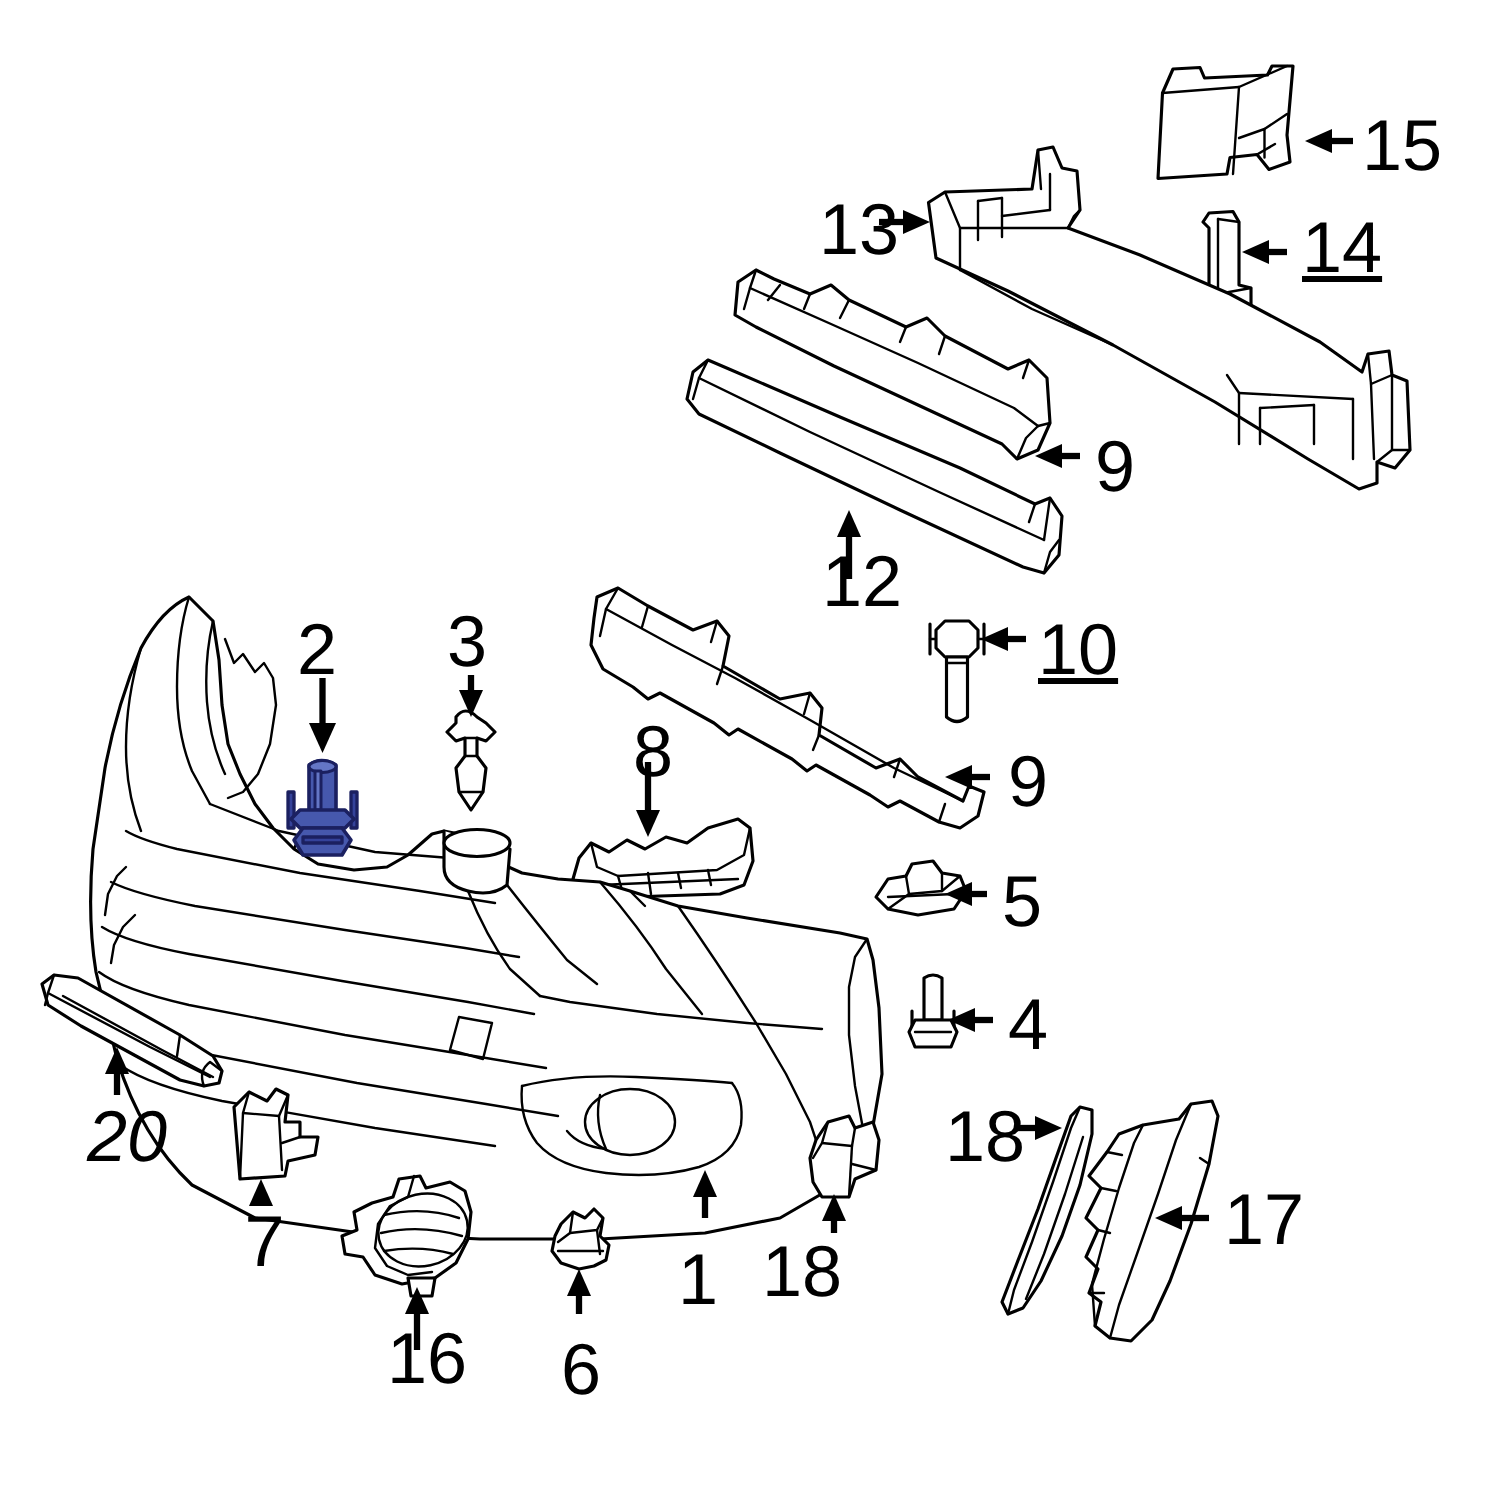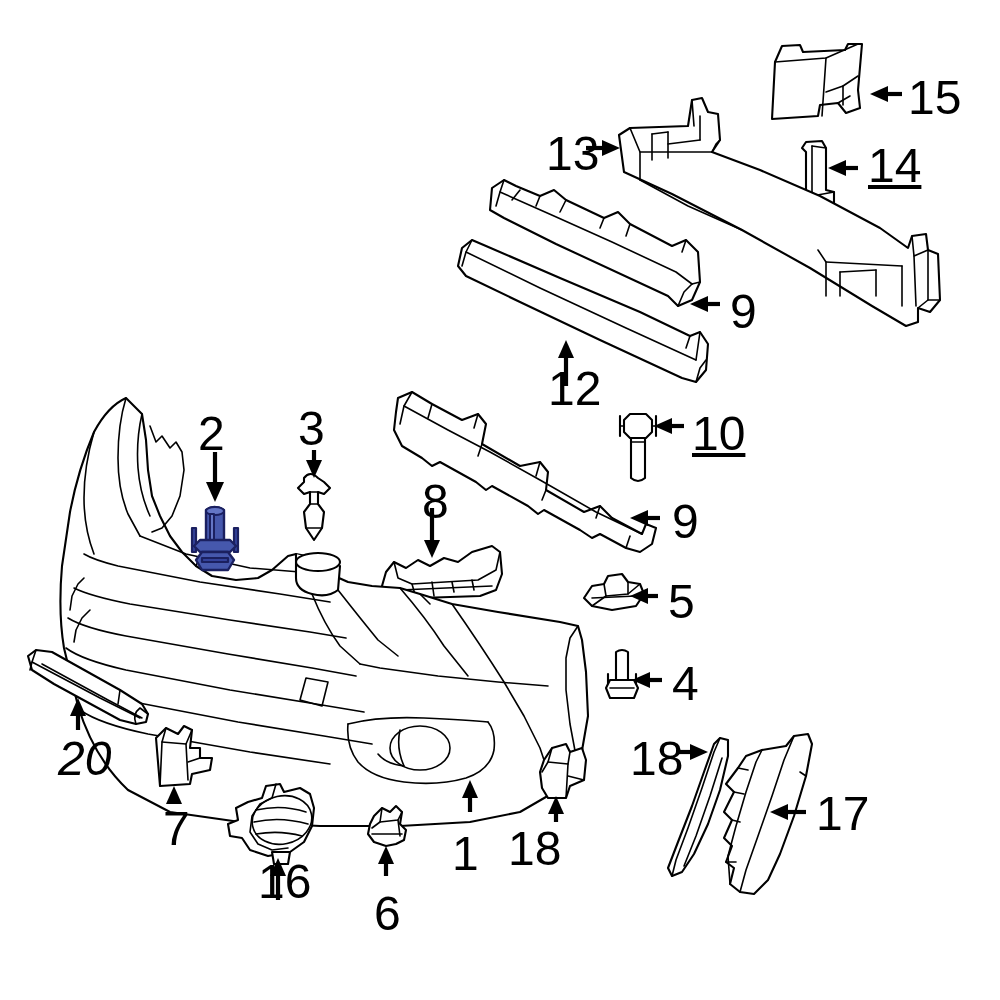--- a/index.html
+++ b/index.html
@@ -431,19 +431,19 @@
   <div class="callout-num" style="left:374px; top:890px;">6</div>
   <div class="callout-num" style="left:163px; top:805px;">7</div>
   <div class="callout-num" style="left:422px; top:478px;">8</div>
   <div class="callout-num" style="left:672px; top:498px;">9</div>
   <div class="callout-num" style="left:692px; top:410px;text-decoration:underline;">10</div>
   <div class="callout-num" style="left:730px; top:288px;">9</div>
   <div class="callout-num" style="left:548px; top:365px;">12</div>
   <div class="callout-num" style="left:546px; top:130px;">13</div>
   <div class="callout-num" style="left:868px; top:142px;text-decoration:underline;">14</div>
   <div class="callout-num" style="left:908px; top:74px;">15</div>
-  <div class="callout-num" style="left:258px; top:858px;text-align:center;">16</div>
+  <div class="callout-num" style="left:258px; top:883px;text-align:center;">16</div>
   <div class="callout-num" style="left:816px; top:790px;">17</div>
   <div class="callout-num" style="left:508px; top:825px;">18</div>
   <div class="callout-num" style="left:630px; top:735px;">18</div>
   <div class="callout-num" style="left:58px; top:735px;font-style:italic;">20</div>
 
 </div>
 
 </body></html>

